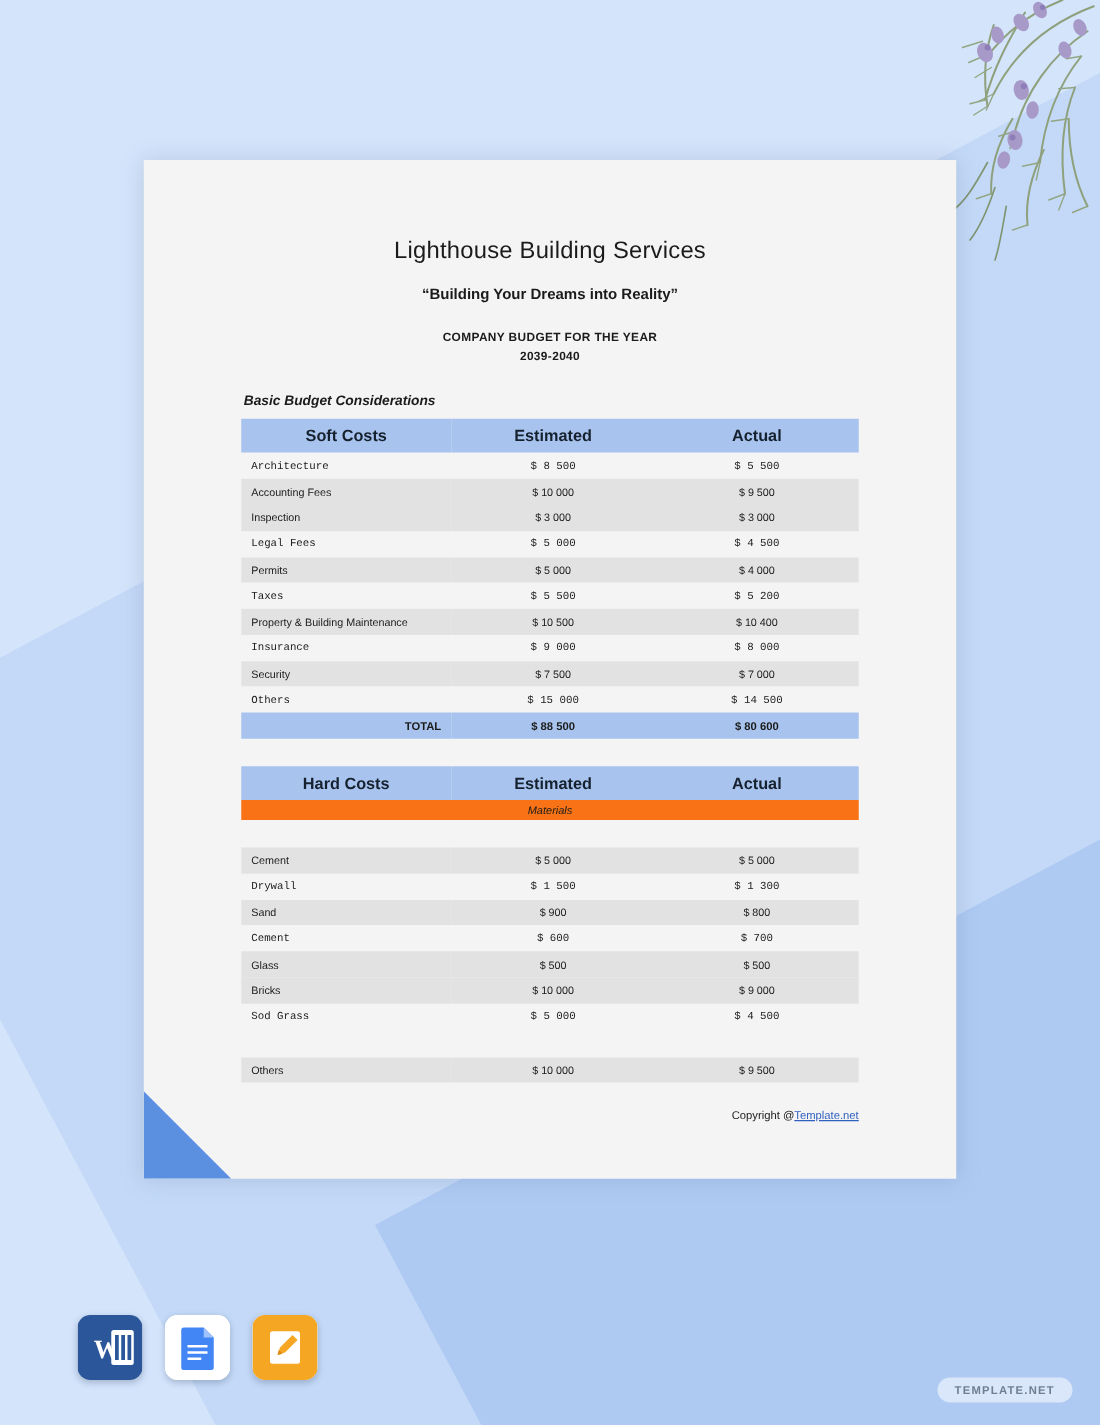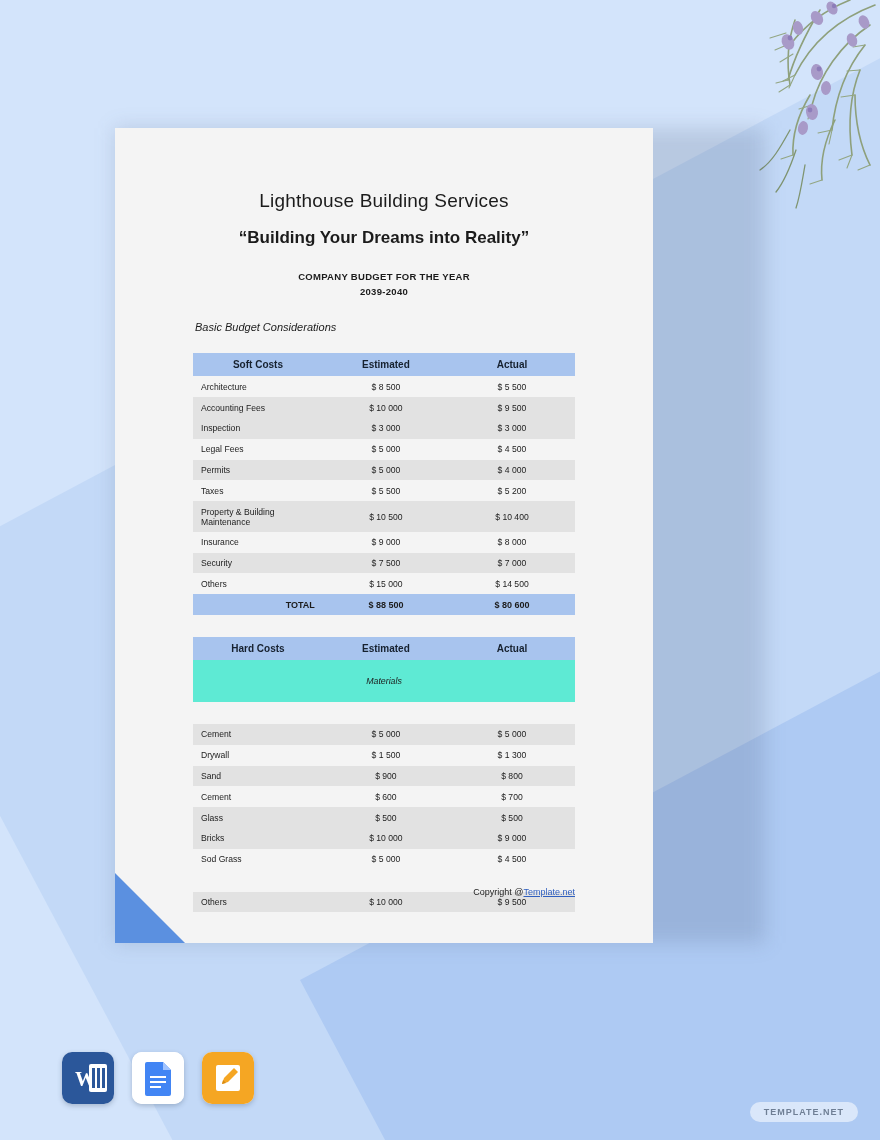--- a/index.html
+++ b/index.html
@@ -57,21 +57,21 @@
     top: 128px;
     width: 650px;
     height: 815px;
     background: rgba(60,80,110,0.18);
     filter: blur(10px);
   }
   .paper {
     position: absolute;
     left: 115px;
     top: 128px;
-    width: 538px;
+    width: 650px;
     height: 815px;
     background: #f4f4f4;
     overflow: hidden;
   }
   .paper-corner {
     position: absolute;
     left: 0;
     bottom: 0;
     width: 0;
     height: 0;
@@ -88,83 +88,83 @@
   .doc-title {
     text-align: center;
     font-size: 19px;
     color: #1b1b1b;
     font-weight: 400;
     letter-spacing: 0.2px;
     margin: 0 0 16px 0;
   }
   .doc-tagline {
     text-align: center;
-    font-size: 17px;
+    font-size: 12px;
     font-weight: bold;
     color: #1b1b1b;
     margin: 0 0 22px 0;
   }
   .doc-subtitle {
     text-align: center;
     font-size: 9.5px;
     font-weight: bold;
     color: #1b1b1b;
     letter-spacing: 0.3px;
     line-height: 1.55;
     margin: 0 0 22px 0;
   }
   .section-heading {
     font-size: 11px;
-    font-weight: normal;
+    font-weight: bold;
     font-style: italic;
     color: #1b1b1b;
-    margin: 0 0 20px 2px;
+    margin: 0 0 8px 2px;
   }
 
   table.budget {
     width: 100%;
     border-collapse: collapse;
     table-layout: fixed;
     font-size: 8.6px;
     color: #1c1c1c;
   }
   table.budget col.c-name { width: 34%; }
   table.budget col.c-est { width: 33%; }
   table.budget col.c-act { width: 33%; }
 
   table.budget th {
     background: #a8c4ee;
-    font-size: 10px;
+    font-size: 13px;
     font-weight: bold;
     text-align: center;
     padding: 6px 4px;
     color: #16212f;
   }
   table.budget td {
     padding: 5.4px 8px;
     text-align: center;
     color: #1c1c1c;
   }
   table.budget td.name {
     text-align: left;
   }
   tr.alt td { background: #e2e2e2; }
-  tr.plain td { background: transparent; }
+  tr.plain td { background: transparent; font-family: Liberation Mono, monospace; }
   tr.total td {
     background: #a8c4ee;
     font-weight: bold;
     font-size: 9px;
   }
   tr.total td.name { text-align: right; }
   tr.subhead td {
-    background: #5eead4;
+    background: #f97316;
     font-style: italic;
     text-align: center;
     font-size: 8.8px;
-    padding: 16px 8px;
+    padding: 3px 8px;
   }
   .spacer-row td { height: 22px; background: transparent; padding: 0; }
   .gap { height: 22px; }
 
   .copyright {
     position: absolute;
     right: 78px;
     bottom: 46px;
     font-size: 9px;
     color: #1c1c1c;

